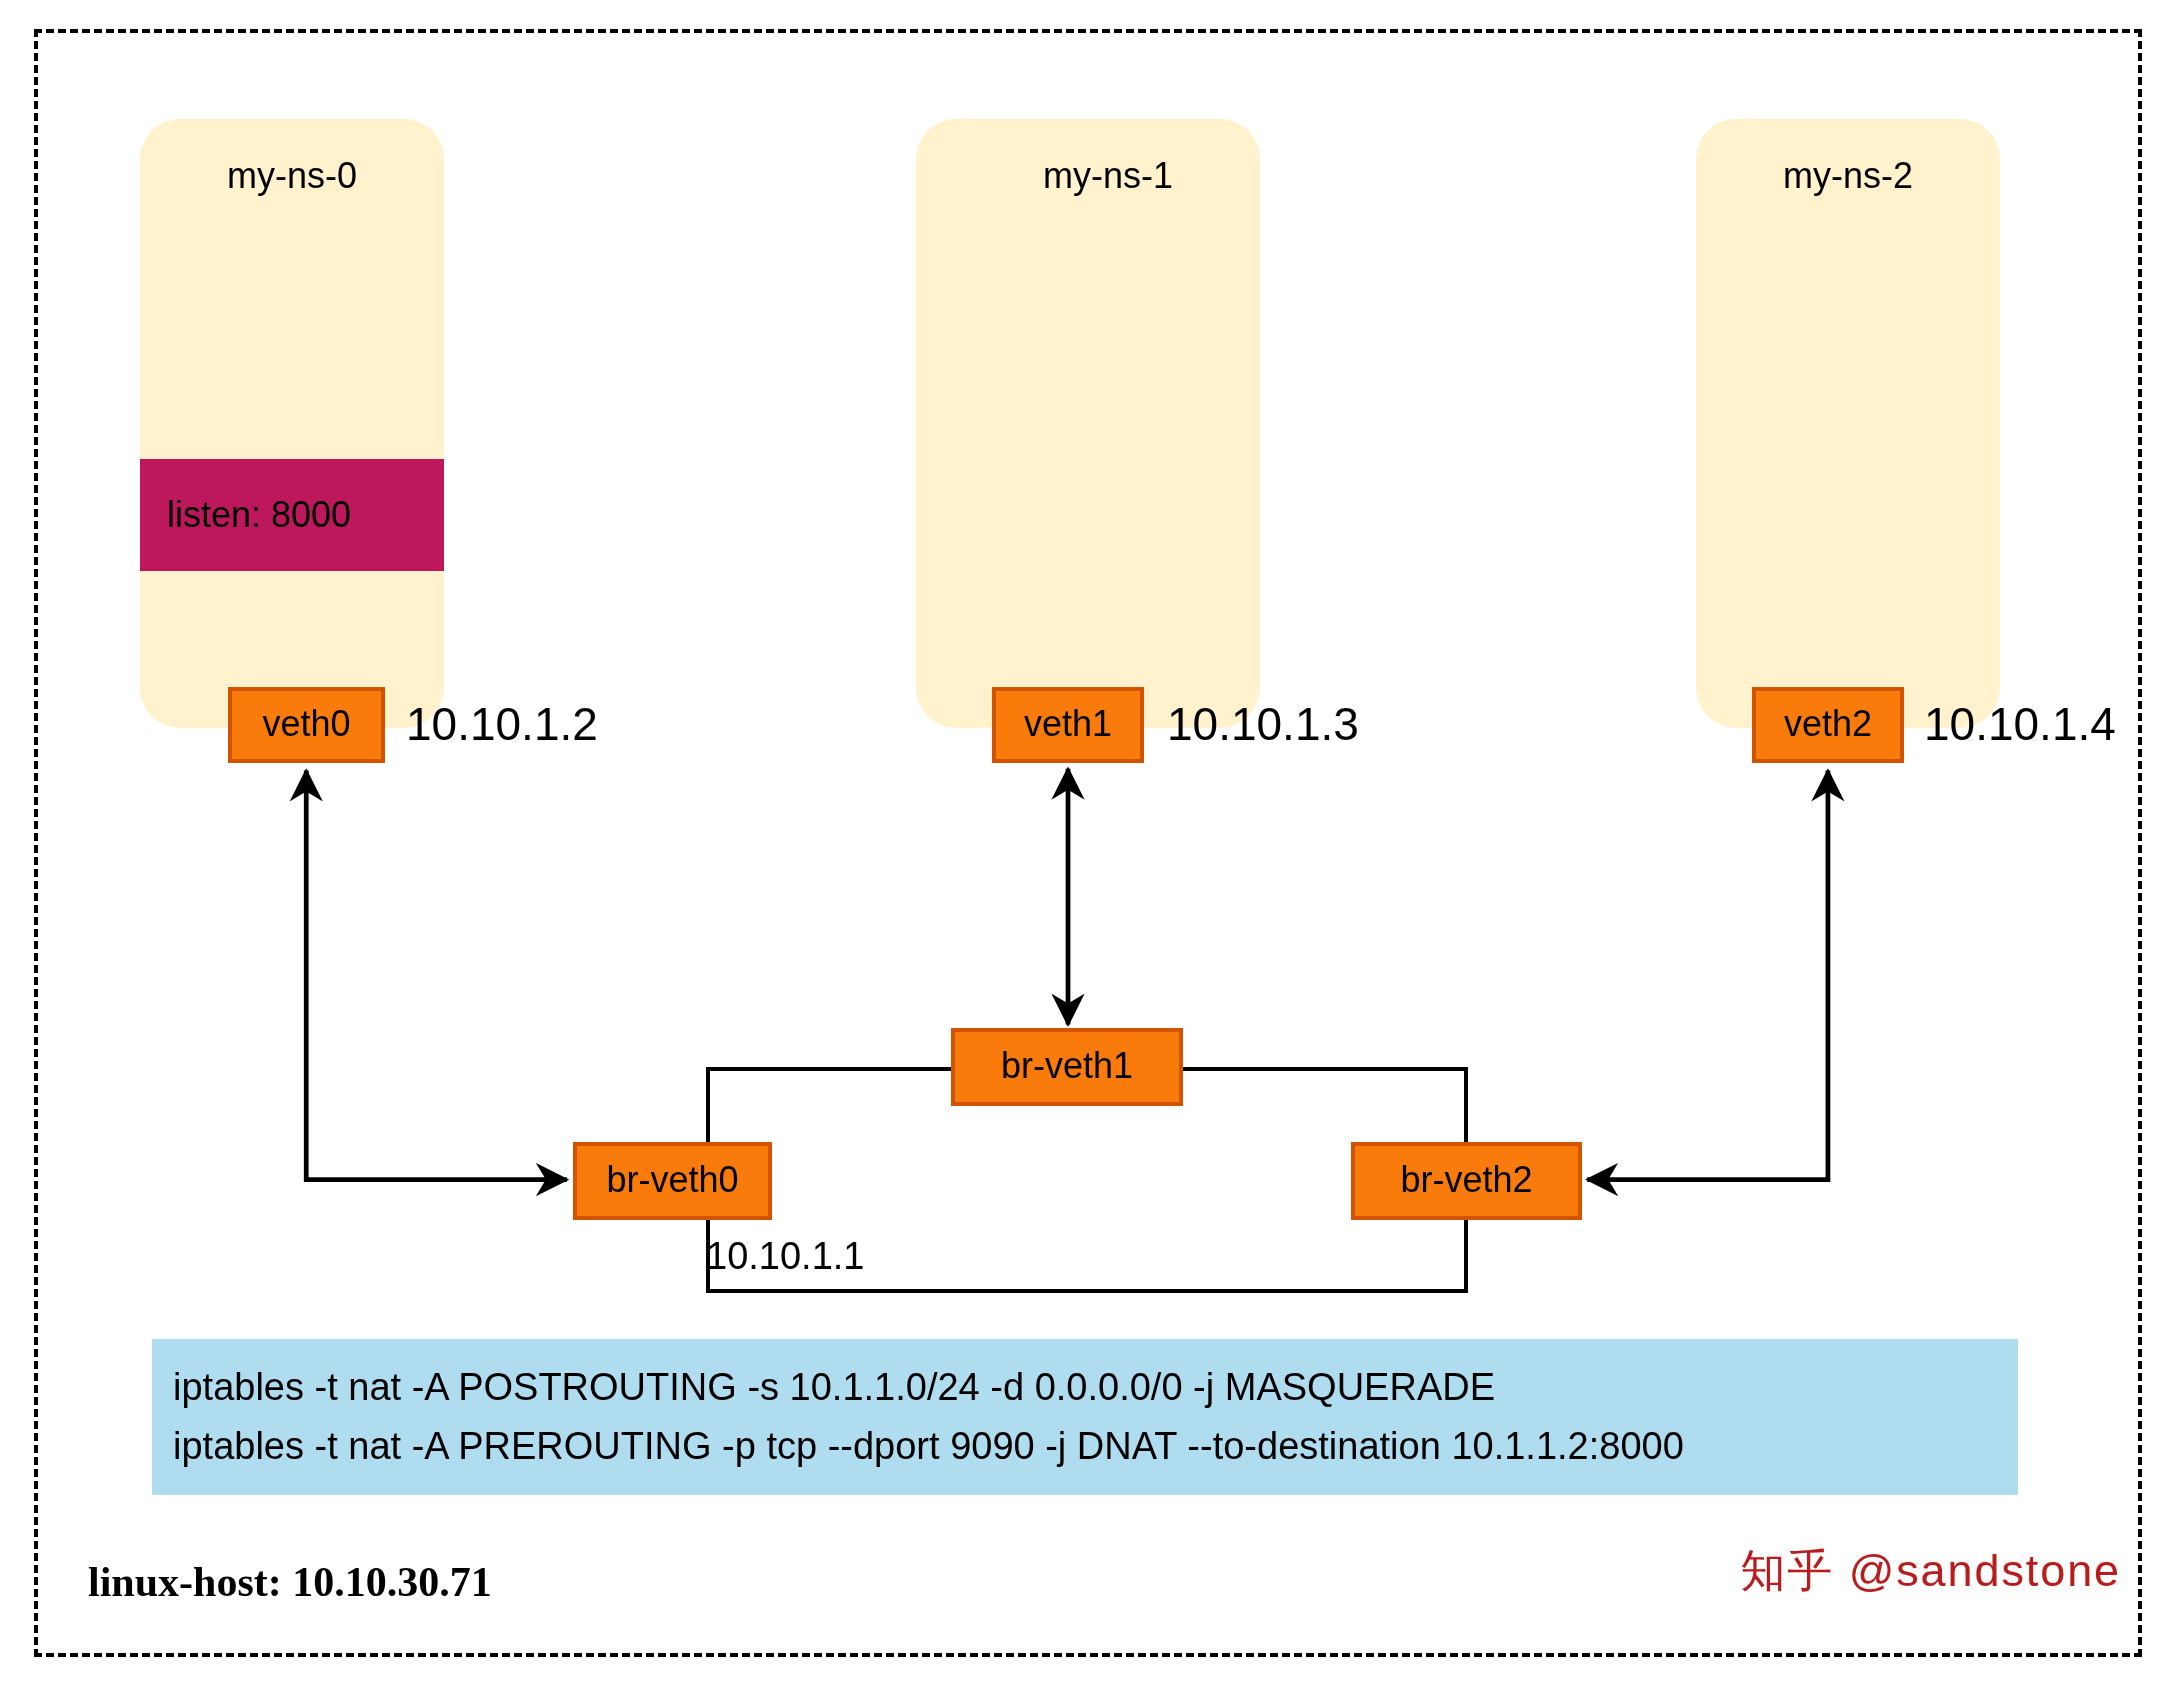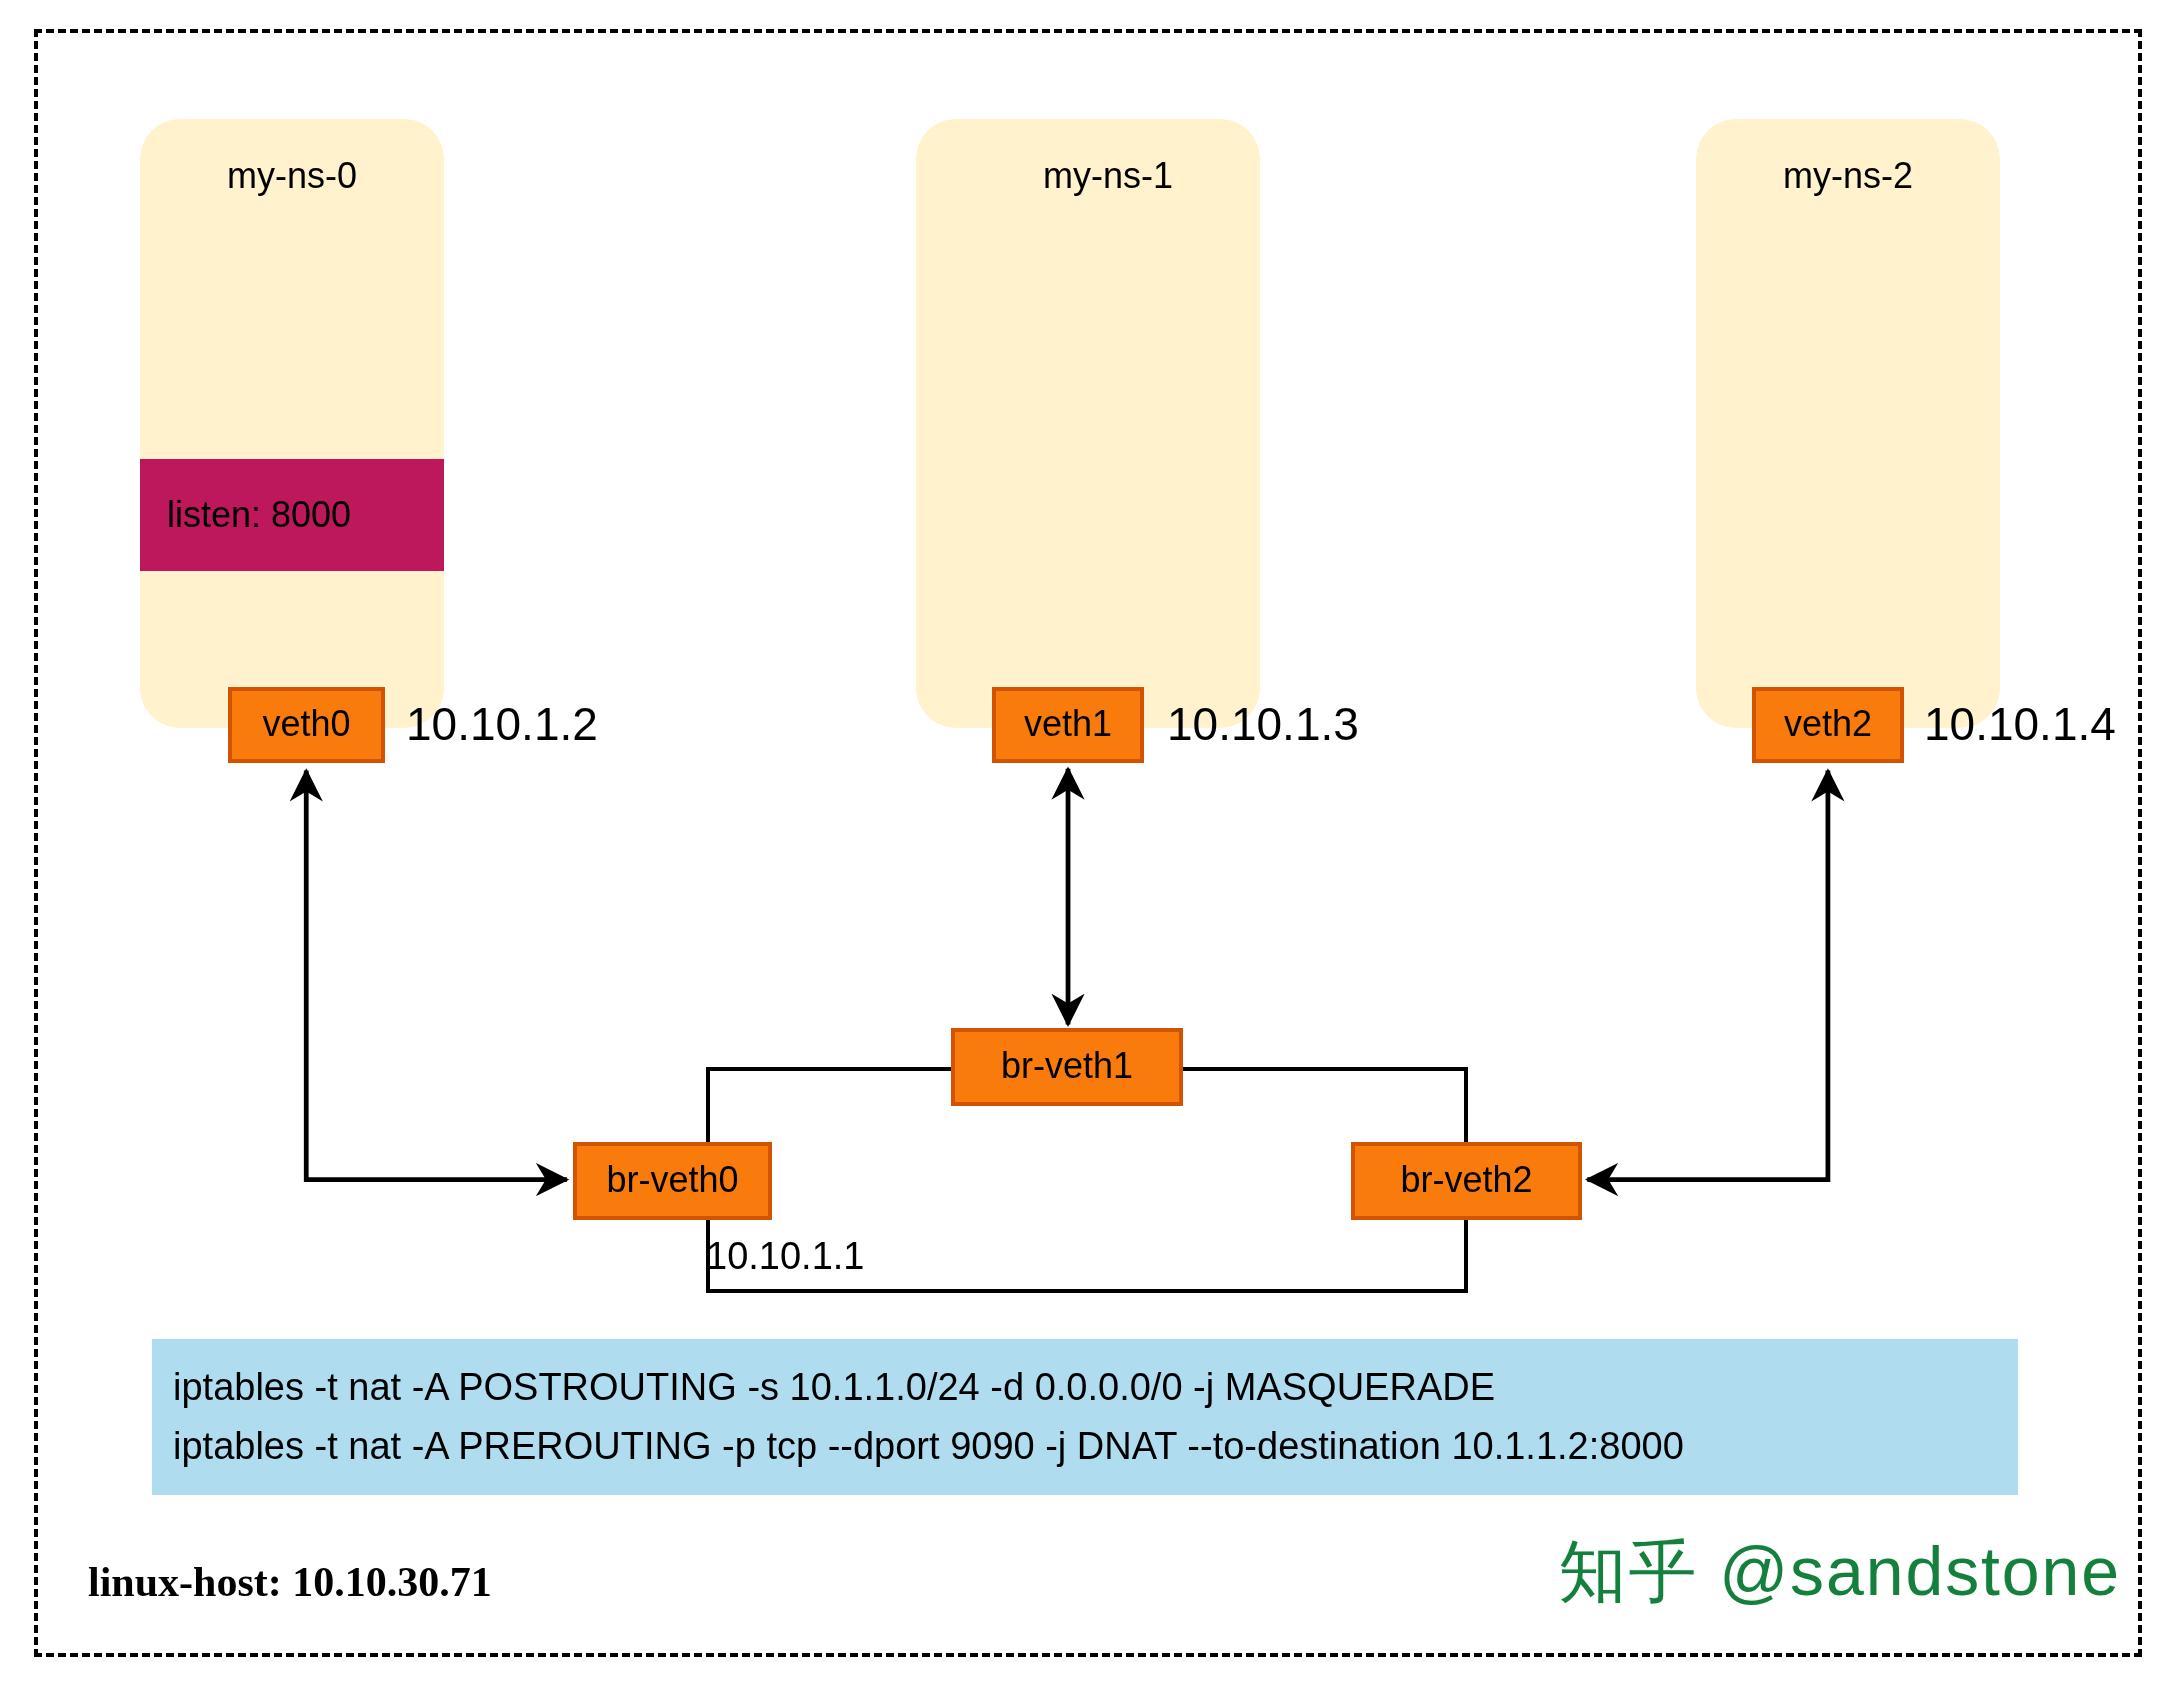--- a/index.html
+++ b/index.html
@@ -47,22 +47,22 @@
   
   .ipt-box{
     left:152px;top:1339px;width:1866px;height:156px;
     background:#B0DCEF;box-sizing:border-box;
     padding:19px 0 0 21px;z-index:2;
   }
   .ipt-line{font-size:38px;line-height:59px;white-space:pre;}
   
   .host-label{left:88px;top:1558px;font-size:42px;font-weight:bold;line-height:49px;font-family:Liberation Serif, serif;}
   .watermark{
-    right:55px;top:1533px;font-size:68px;line-height:76px;
-    color:#15803d;text-shadow:1.9px 1.9px 0 #ffffff,-1px -1px 0 #f2f2f2;
+    right:55px;top:1533px;font-size:45px;line-height:76px;
+    color:#b91c1c;text-shadow:1.9px 1.9px 0 #ffffff,-1px -1px 0 #f2f2f2;
     letter-spacing:1.9px;
   }
 </style>
 </head>
 <body>
 
 <div class="abs host-border"></div>
 
 <div class="abs ns-box" style="left:140px;">
   <div class="ns-title">my-ns-0</div>

